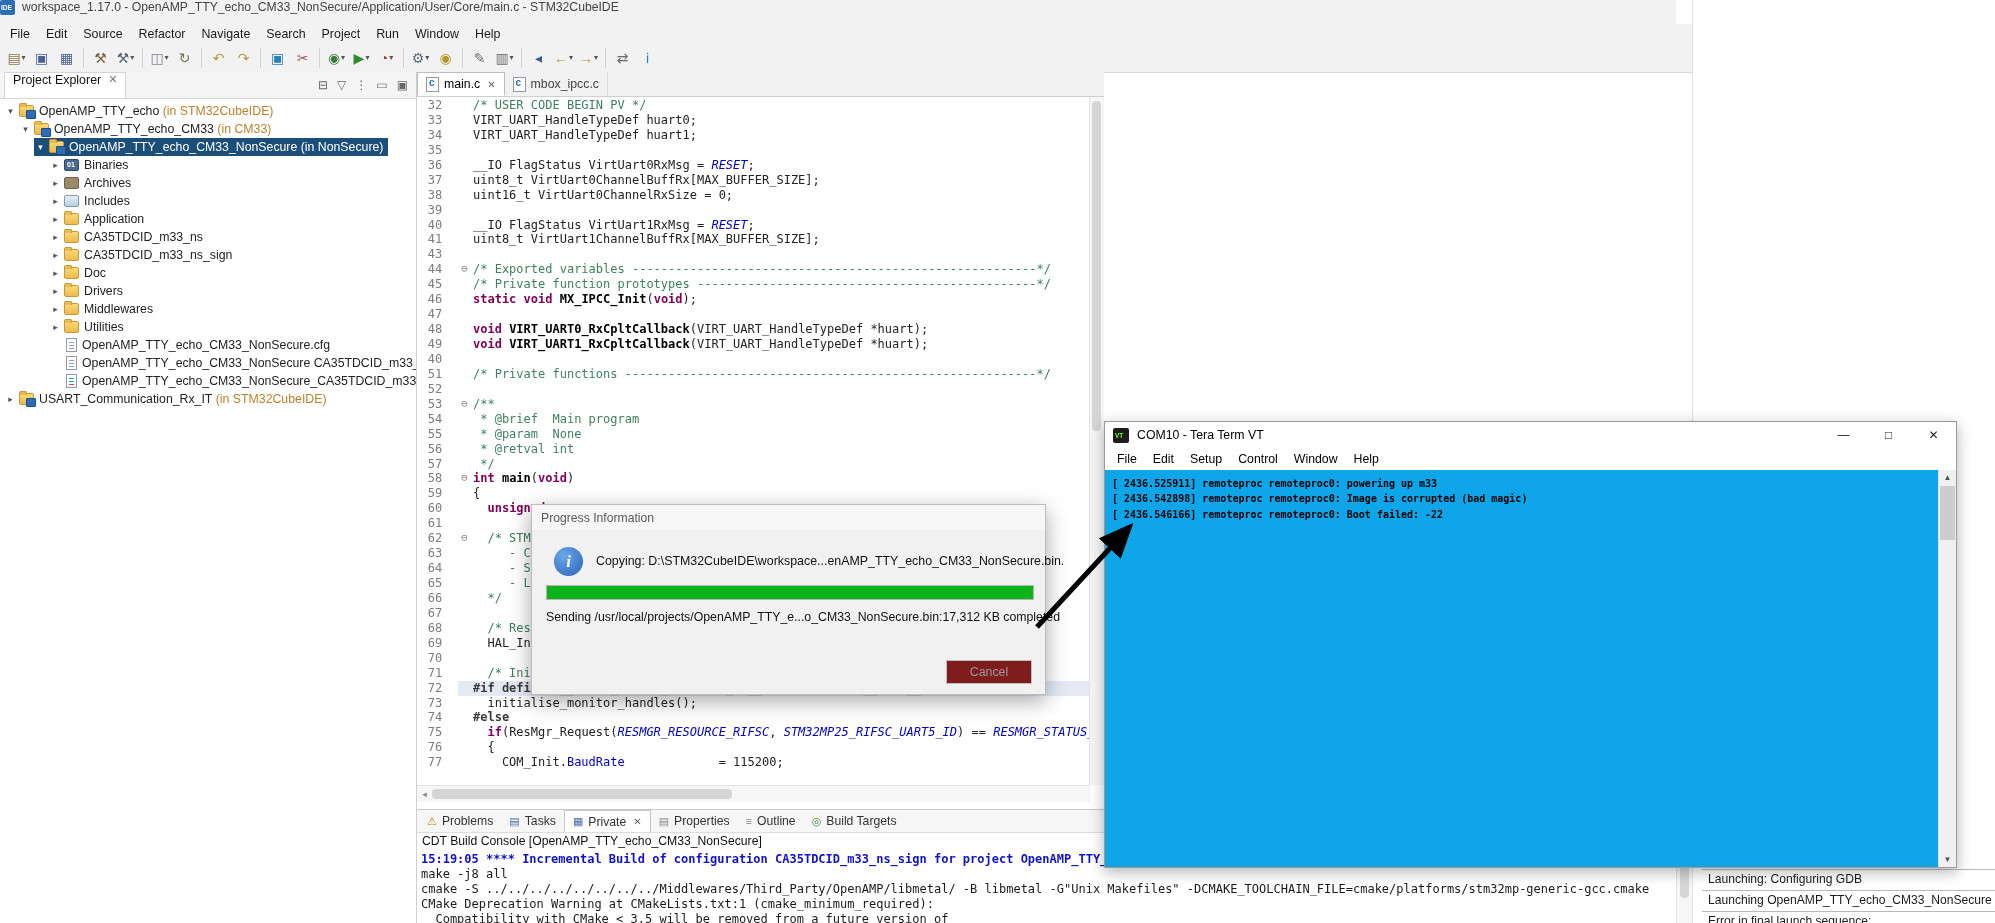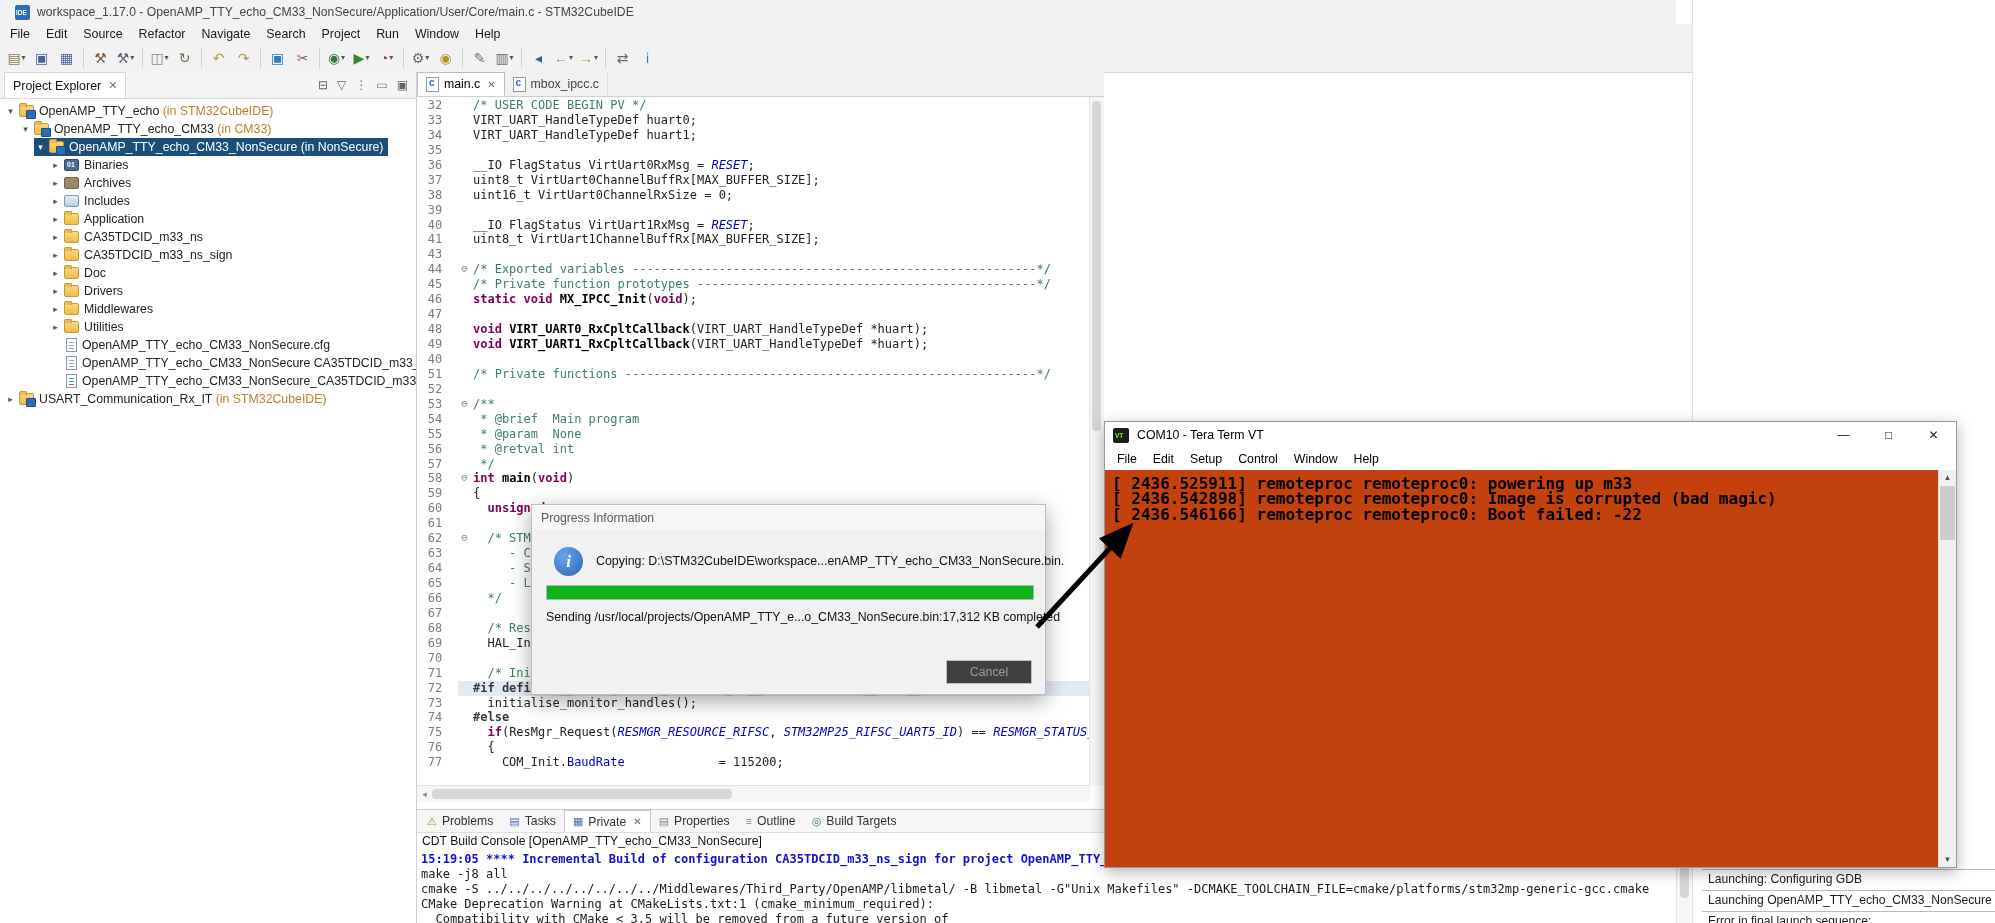--- a/index.html
+++ b/index.html
@@ -1,37 +1,37 @@
 <!DOCTYPE html>
 <html><head>
 <meta charset="utf-8">
 <style>
   html,body{margin:0;padding:0;background:#fff;}
   #screen{position:relative;width:1995px;height:923px;background:#fff;overflow:hidden;
           font-family:"Liberation Sans",sans-serif;color:#222;font-size:12.4px;}
 
   
   #ide{position:absolute;left:0;top:0;width:1692px;height:923px;background:#fff;border-right:1px solid #e2e2e2;}
-  #titlebar{position:absolute;left:0;top:0;right:16px;height:24px;background:#f2f2f2;display:flex;align-items:center;padding-left:15px;}
+  #titlebar{position:absolute;left:0;top:0;right:16px;height:24px;background:#f2f2f2;display:flex;align-items:flex-start;padding-left:0;}
   .appicon{width:15px;height:15px;background:#2d6db5;border-radius:2px;margin-right:7px;position:relative;flex:none;}
   .appicon::after{content:"IDE";position:absolute;left:1px;top:4px;color:#fff;font-size:6.5px;font-weight:bold;}
   #wintitle{font-size:12.2px;color:#444;white-space:nowrap;}
   #menubar{position:absolute;left:0;top:24px;right:0;height:19px;background:#f2f2f2;display:flex;align-items:center;padding-left:2px;}
   .mitem{padding:0 8px;font-size:12.4px;color:#1a1a1a;}
   #toolbar{position:absolute;left:0;top:43px;right:0;height:29px;background:#f2f2f2;border-bottom:1px solid #d8d8d8;display:flex;align-items:center;padding-left:4px;}
   .tbtn{height:24px;min-width:21px;display:flex;align-items:center;justify-content:center;padding:0 2px;}
   .tglyph{font-size:14px;line-height:14px;}
   .tcaret{font-size:8px;color:#555;margin-left:1px;}
   .tsep{width:1px;height:20px;background:#d2d2d2;margin:0 4px;flex:none;}
 
   
   #explorer{position:absolute;left:0;top:72px;width:416px;bottom:0;background:#fff;border-right:1px solid #cfcfcf;}
   #exphead{position:relative;height:26px;background:#f5f5f5;border-bottom:1px solid #d6d6d6;}
   #exptab{position:absolute;left:4px;top:0;height:25px;background:#fff;border:1px solid #d6d6d6;border-bottom:none;
-          display:flex;align-items:center;padding:0 8px;font-size:12.4px;color:#111;}
+          display:flex;align-items:flex-start;padding:0 8px;font-size:12.4px;color:#111;}
   #exptabclose{margin-left:7px;color:#777;font-size:11px;}
   #expicons{position:absolute;right:8px;top:0;height:26px;display:flex;align-items:center;gap:9px;color:#666;font-size:12px;}
   #ptree{position:absolute;left:0;top:30px;right:0;bottom:0;overflow:hidden;font-size:12.3px;}
   .trow{height:18px;display:flex;align-items:center;white-space:nowrap;}
   .selwrap{display:inline-flex;align-items:center;height:18px;padding-right:5px;}
   .tsel .selwrap{background:#1b4e79;}
   .arrow{width:13px;flex:none;font-size:9px;color:#555;text-align:center;}
   .tsel .arrow{color:#fff;}
   .tname{color:#222;}
   .tsuffix{color:#b9822e;white-space:pre;}
@@ -99,39 +99,39 @@
   #tt{position:absolute;left:1104px;top:421px;width:853px;height:447px;background:#fff;border:1px solid #9a9a9a;
       box-shadow:0 4px 14px rgba(0,0,0,.30);z-index:30;box-sizing:border-box;}
   #ttbar{height:26px;display:flex;align-items:center;background:#fff;}
   #tticon{width:16px;height:15px;margin:0 8px;background:#1c1c1c;border-radius:2px;position:relative;flex:none;}
   #tticon::after{content:"VT";position:absolute;left:2px;top:4px;color:#7cfc00;font-size:6.5px;font-weight:bold;}
   #tttitle{font-size:12.3px;color:#000;}
   #ttcontrols{margin-left:auto;display:flex;height:26px;}
   .ttc{width:45px;display:flex;align-items:center;justify-content:center;font-size:12px;color:#222;}
   #ttmenu{height:22px;display:flex;align-items:center;padding-left:4px;background:#fff;}
   .ttm{padding:0 8px;font-size:12.3px;color:#000;}
-  #ttbody{position:absolute;left:0;top:48px;right:17px;bottom:0;background:#c2410c;overflow:hidden;padding:6px 0 0 7px;
-          font-family:"DejaVu Sans Mono",monospace;font-size:16px;font-weight:bold;line-height:15.4px;white-space:pre;color:#000;}
+  #ttbody{position:absolute;left:0;top:48px;right:17px;bottom:0;background:#0ea5e9;overflow:hidden;padding:6px 0 0 7px;
+          font-family:"DejaVu Sans Mono",monospace;font-size:10px;font-weight:bold;line-height:15.4px;white-space:pre;color:#000;}
   #ttsb{position:absolute;right:0;top:48px;width:17px;bottom:0;background:#f0f0f0;border-left:1px solid #e0e0e0;}
   .ttsbarrow{height:15px;display:flex;align-items:center;justify-content:center;font-size:8px;color:#505050;}
   #ttsbdown{position:absolute;bottom:0;left:0;right:0;}
   #ttsbthumb{position:absolute;left:1px;right:1px;top:16px;height:54px;background:#cdcdcd;}
 
   
   #dlg{position:absolute;left:531px;top:504px;width:515px;height:191px;background:#f1f1f1;border:1px solid #bdbdbd;
        box-shadow:0 6px 20px rgba(0,0,0,.35);z-index:40;box-sizing:border-box;}
   #dlgtitle{height:25px;display:flex;align-items:center;padding-left:9px;font-size:12.2px;color:#5a5a5a;background:#f6f6f6;}
   #dlgicon{position:absolute;left:22px;top:42px;width:29px;height:29px;border-radius:50%;
            background:radial-gradient(circle at 35% 30%,#6aa7e8,#2a63b8);color:#fff;display:flex;align-items:center;justify-content:center;
            font-family:"Liberation Serif",serif;font-style:italic;font-weight:bold;font-size:17px;}
   #dlgmsg{position:absolute;left:64px;top:49px;font-size:12.4px;color:#111;white-space:nowrap;}
   #dlgbar{position:absolute;left:14px;top:80px;width:488px;height:15px;background:#e9e9e9;border:1px solid #b5b5b5;box-sizing:border-box;}
   #dlgfill{height:100%;width:0;}
   #dlgdetail{position:absolute;left:14px;top:105px;font-size:12.3px;color:#111;white-space:nowrap;}
-  #dlgcancel{position:absolute;left:414px;top:155px;width:86px;height:24px;background:#404040;border:1px solid #bfbfbf;
+  #dlgcancel{position:absolute;left:414px;top:155px;width:86px;height:24px;background:#7f1d1d;border:1px solid #bfbfbf;
              color:#9b9b9b;font-size:12.3px;display:flex;align-items:center;justify-content:center;box-sizing:border-box;}
 
   #arrow{position:absolute;left:1010px;top:505px;width:140px;height:135px;z-index:60;pointer-events:none;}
   .xicon{cursor:default;}
 </style>
 </head>
 <body>
 
 <div id="screen">
 

